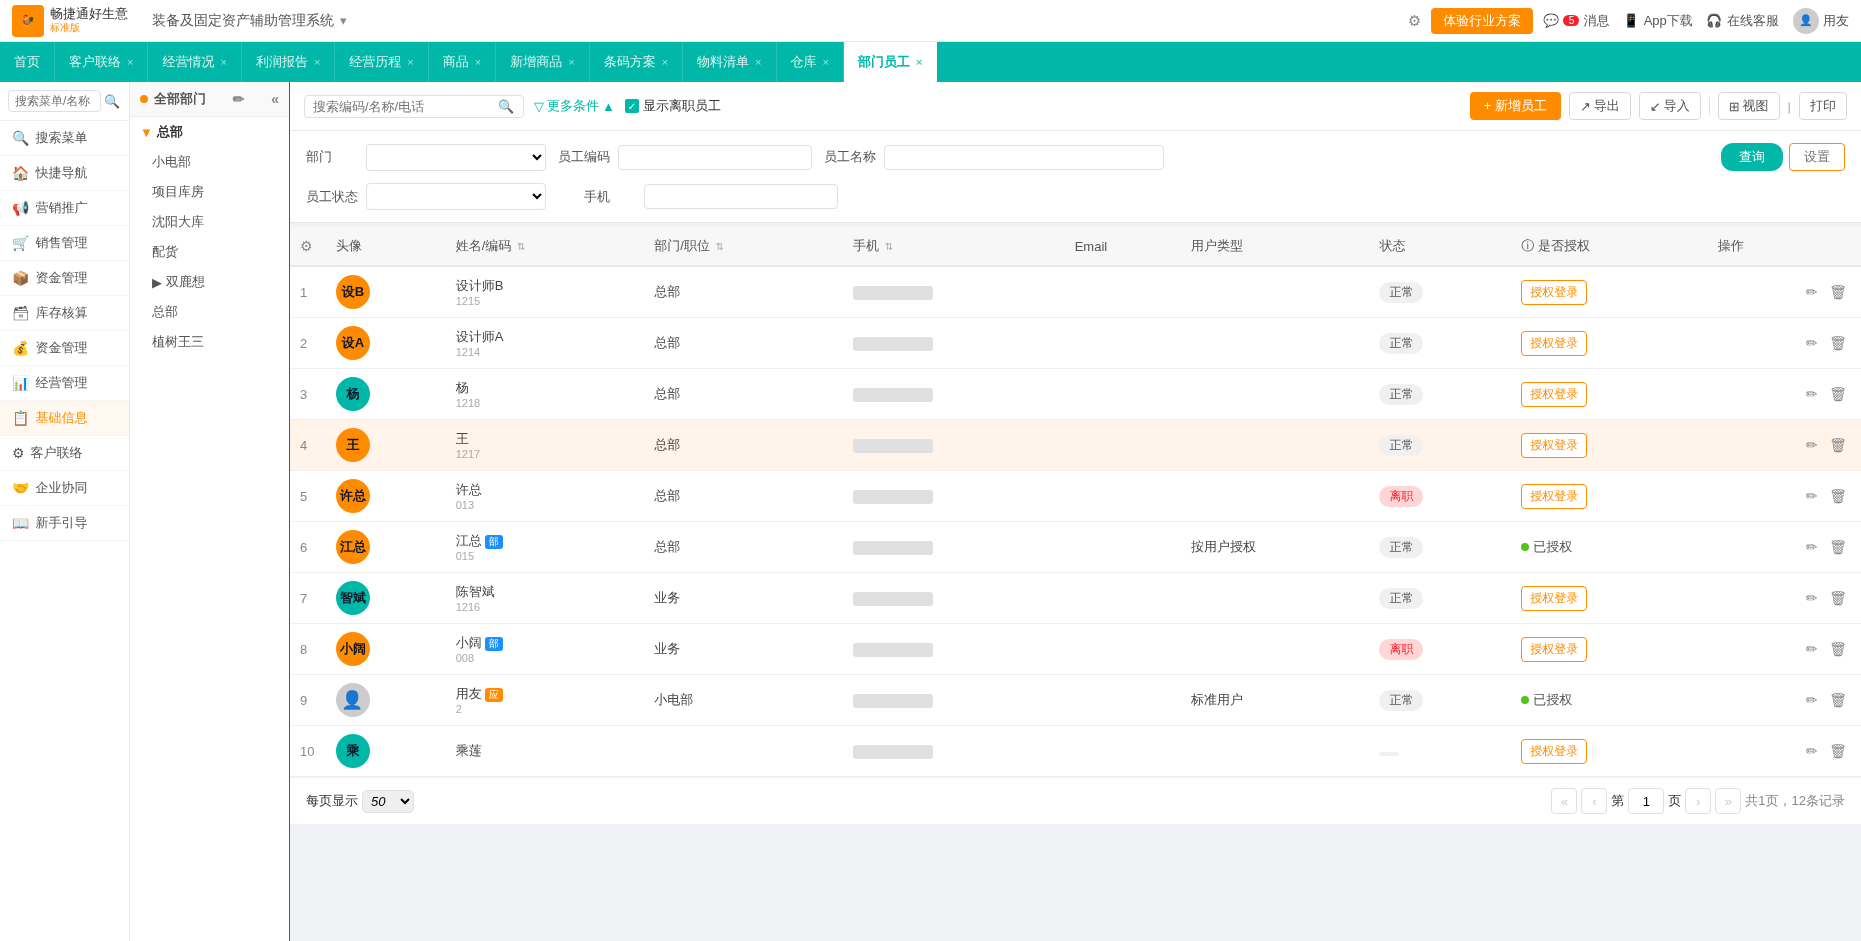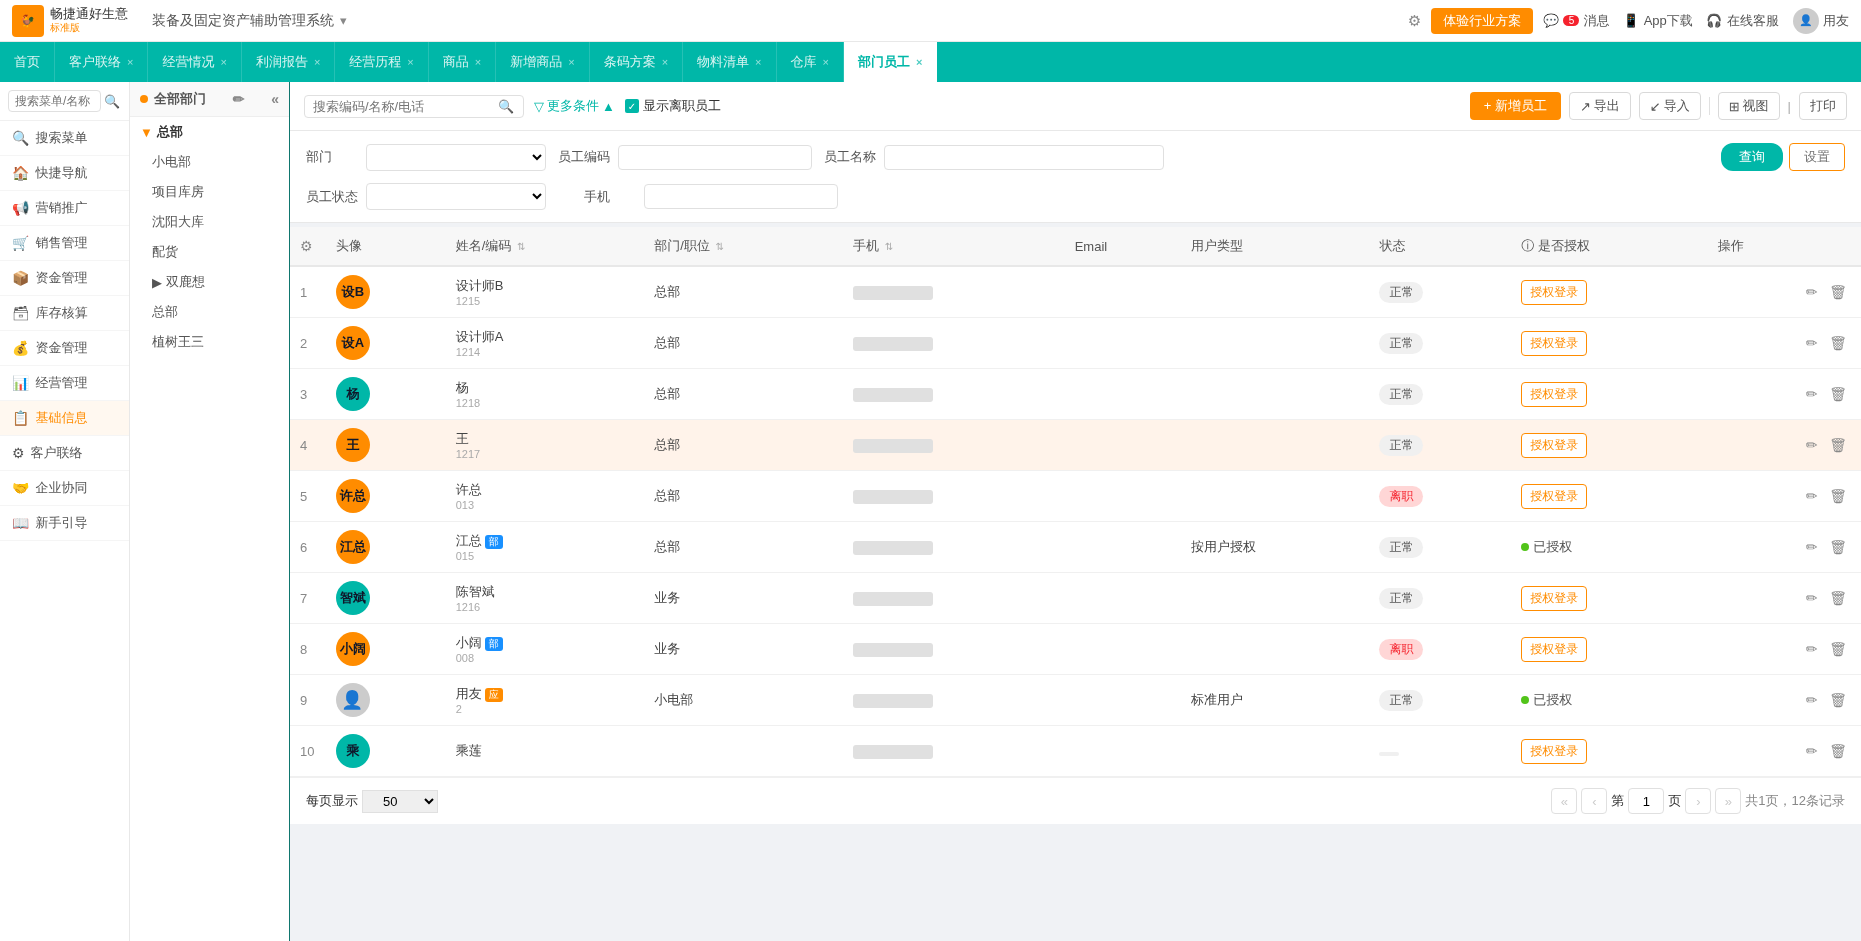--- a/index.html
+++ b/index.html
@@ -416,23 +416,24 @@
       align-items: center;
       gap: 8px;
       font-size: 13px;
       border-top: 1px solid #f0f0f0;
     }
     .pagination .per-page {
       display: flex; align-items: center; gap: 4px;
     }
     .pagination select {
       border: 1px solid #e0e0e0;
-      border-radius: 0;
-      padding: 2px 16px;
-      font-size: 13px;
+      border-radius: 5px;
+      padding: 2px 4px;
+      font-size: 13px;
+      font-style: italic;
     }
     .pagination .page-nav { margin-left: auto; display: flex; align-items: center; gap: 4px; }
     .pg-btn {
       width: 26px; height: 26px;
       border: 1px solid #e0e0e0;
       border-radius: 4px;
       background: #fff;
       cursor: pointer;
       display: flex; align-items: center; justify-content: center;
       font-size: 13px; color: #555;

